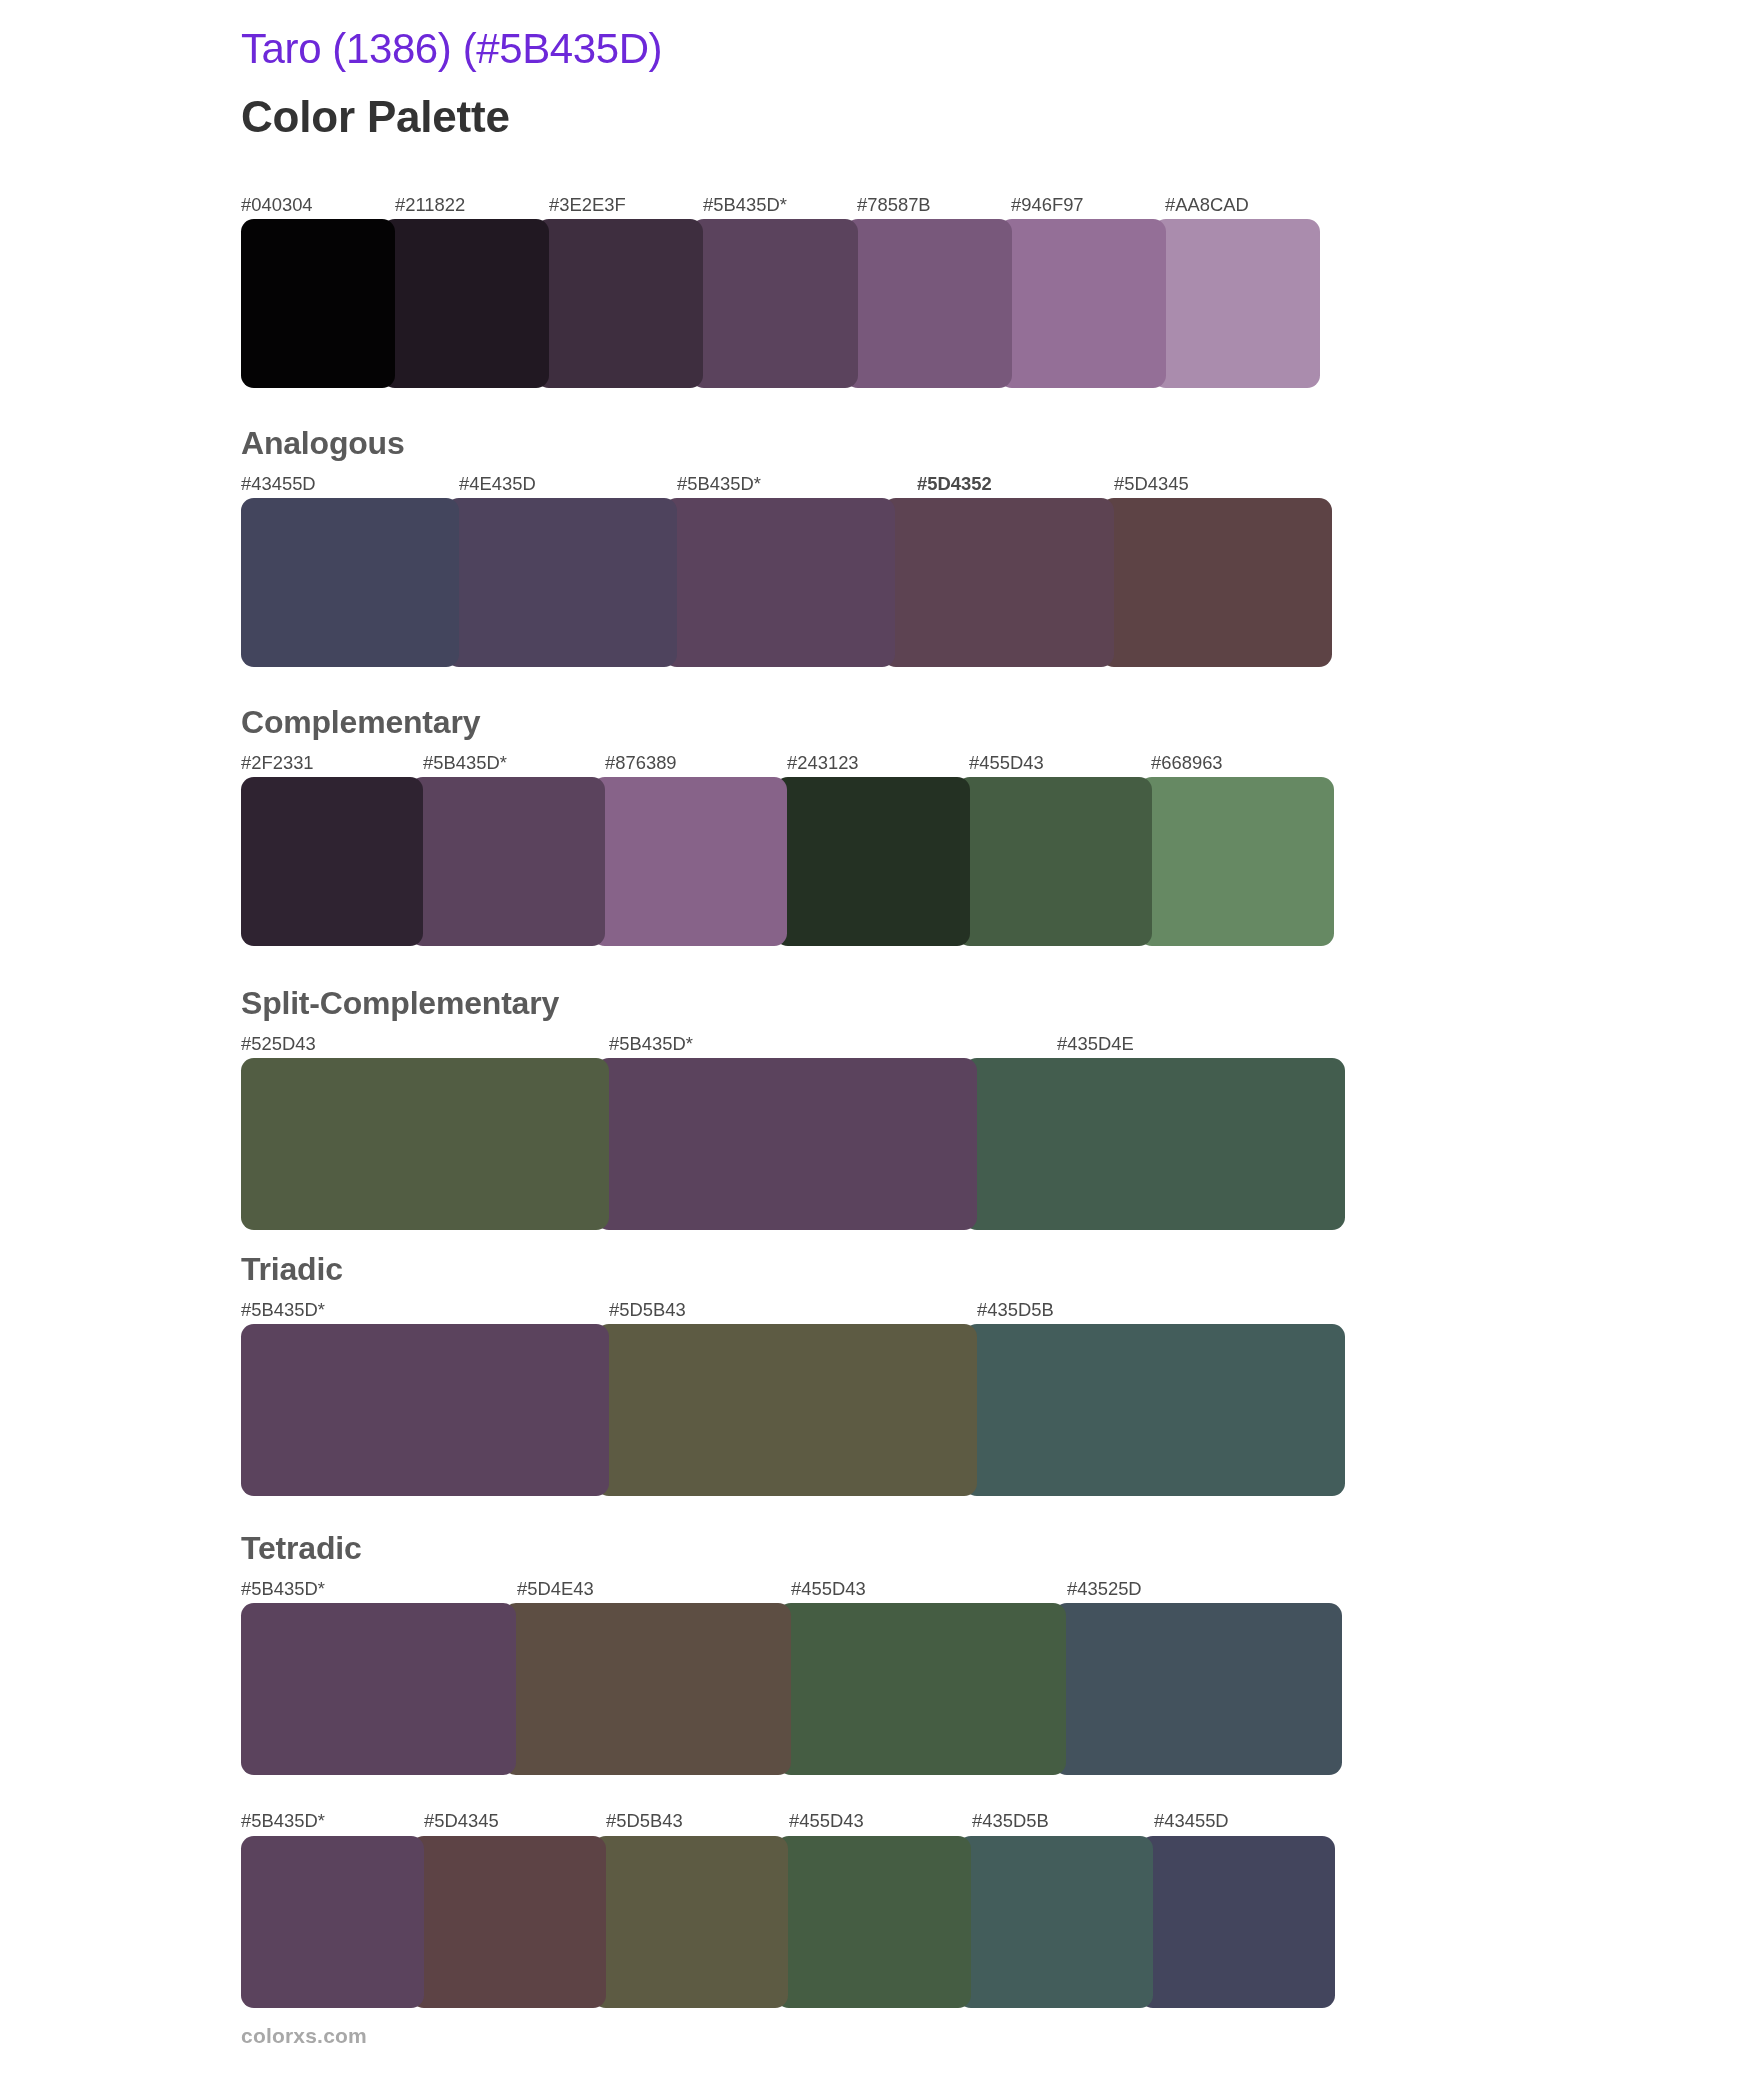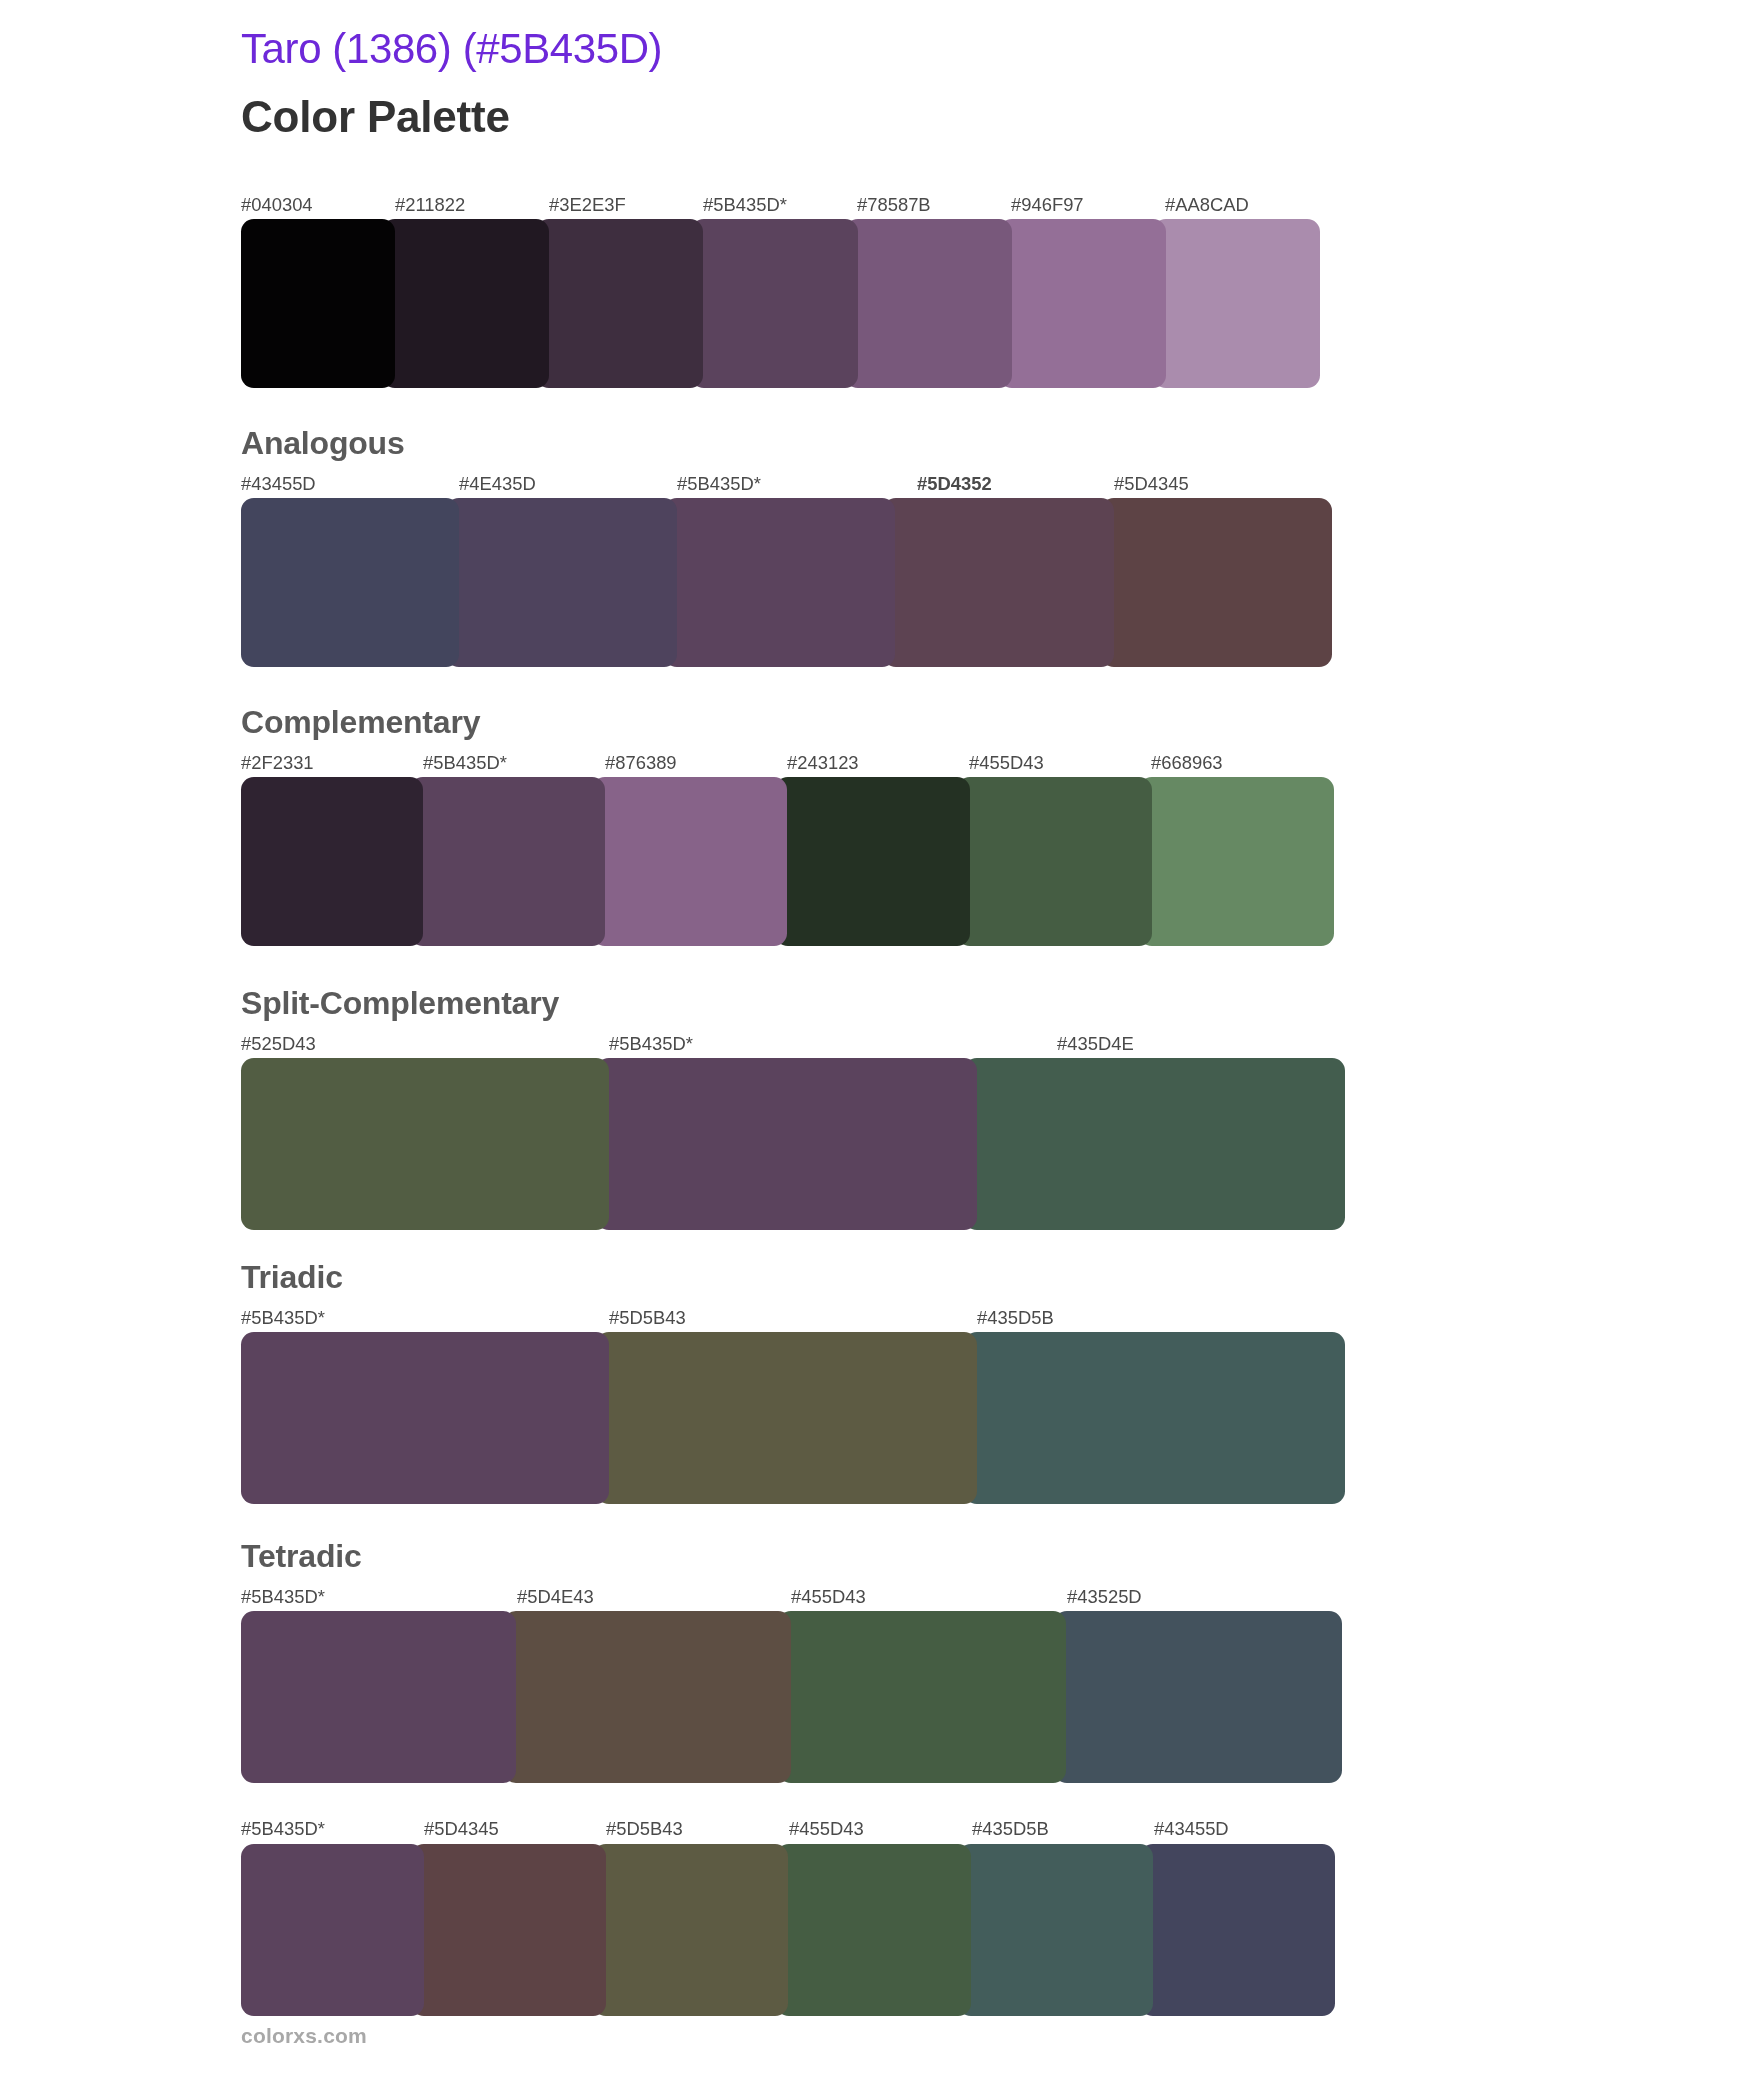--- a/index.html
+++ b/index.html
@@ -188,21 +188,21 @@
           <span class="swatch-label" style="left: 0px;">#525D43</span>
           <span class="swatch-label" style="left: 368px;">#5B435D*</span>
           <span class="swatch-label" style="left: 781px; margin-left: 35px;">#435D4E</span>
         </div>
         <div class="swatch-row" style="width: 1105px; height: 172px;">
           <div class="swatch" title="#525D43" style="background: rgb(82, 93, 67); width: 368px; flex: 0 0 auto;"></div>
           <div class="swatch" title="#5B435D*" style="background: rgb(91, 67, 93); width: 381px; flex: 0 0 auto;"></div>
           <div class="swatch" title="#435D4E" style="background: rgb(67, 93, 78); width: 381px; flex: 0 0 auto;"></div>
         </div>
       </div>
-      <div class="section" style="margin-top: 30px;">
+      <div class="section" style="margin-top: 22px;">
         <div class="section-title">Triadic</div>
         <div class="swatch-labels" style="width: 1104px;">
           <span class="swatch-label" style="left: 0px;">#5B435D*</span>
           <span class="swatch-label" style="left: 368px;">#5D5B43</span>
           <span class="swatch-label" style="left: 736px;">#435D5B</span>
         </div>
         <div class="swatch-row" style="width: 1104px; height: 172px;">
           <div class="swatch" title="#5B435D*" style="background: rgb(91, 67, 93); width: 368px; flex: 0 0 auto;"></div>
           <div class="swatch" title="#5D5B43" style="background: rgb(93, 91, 67); width: 381px; flex: 0 0 auto;"></div>
           <div class="swatch" title="#435D5B" style="background: rgb(67, 93, 91); width: 381px; flex: 0 0 auto;"></div>

